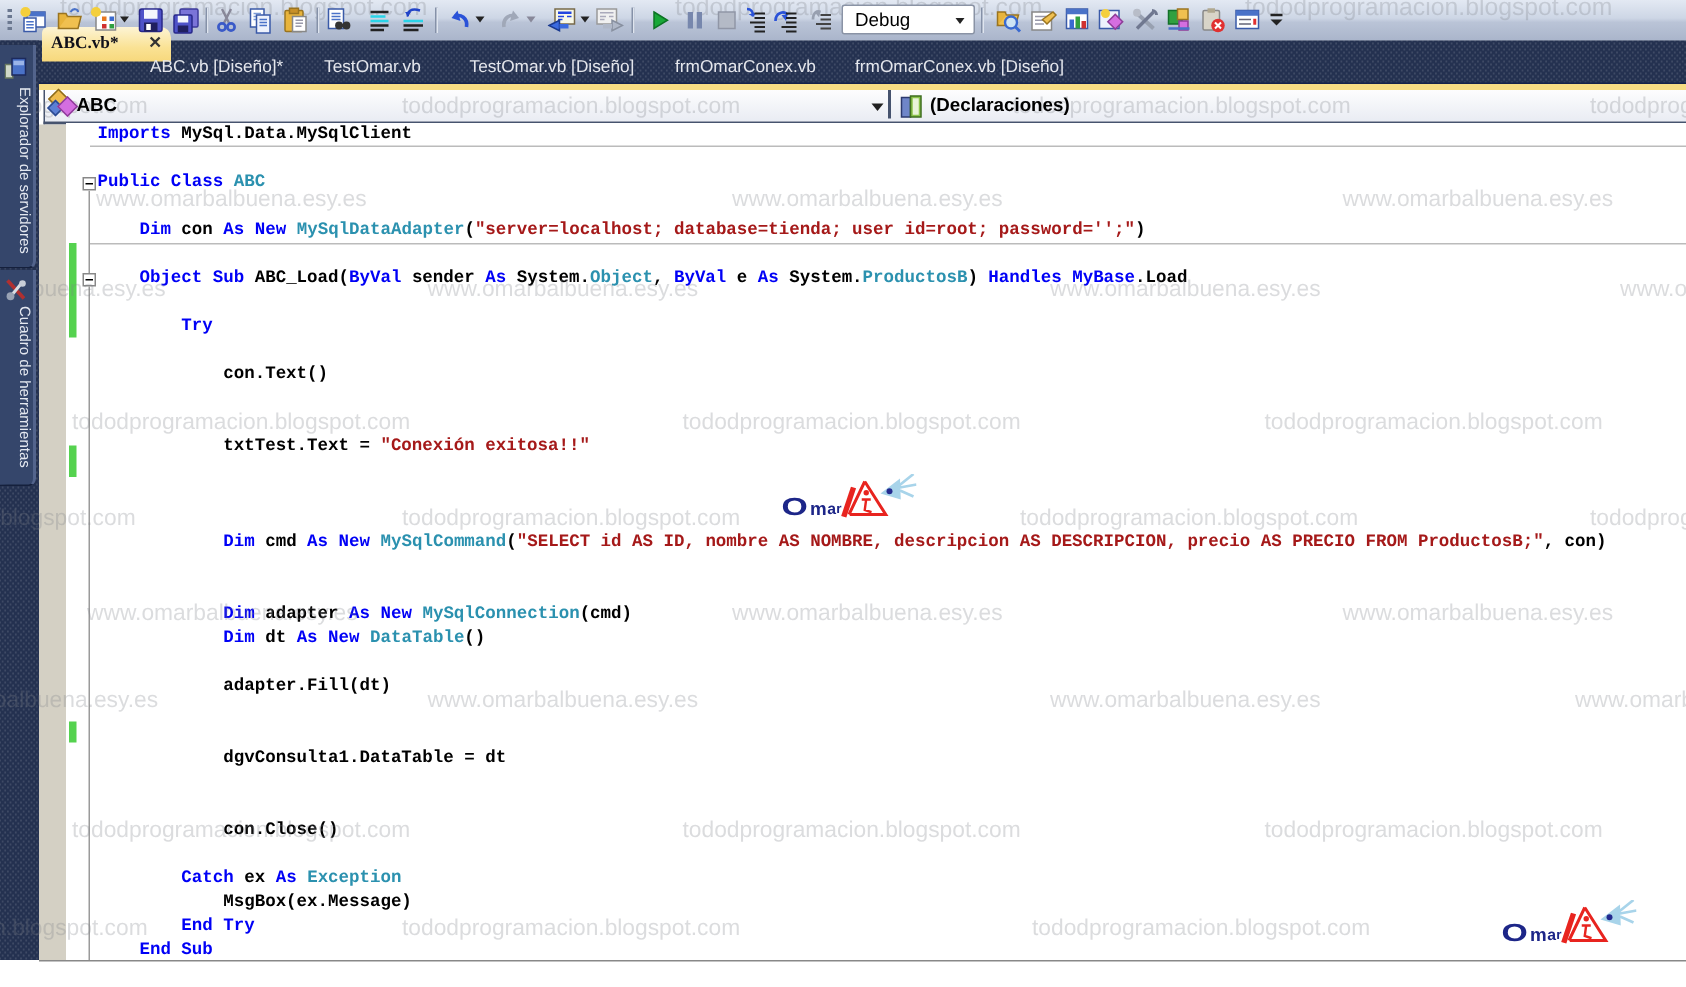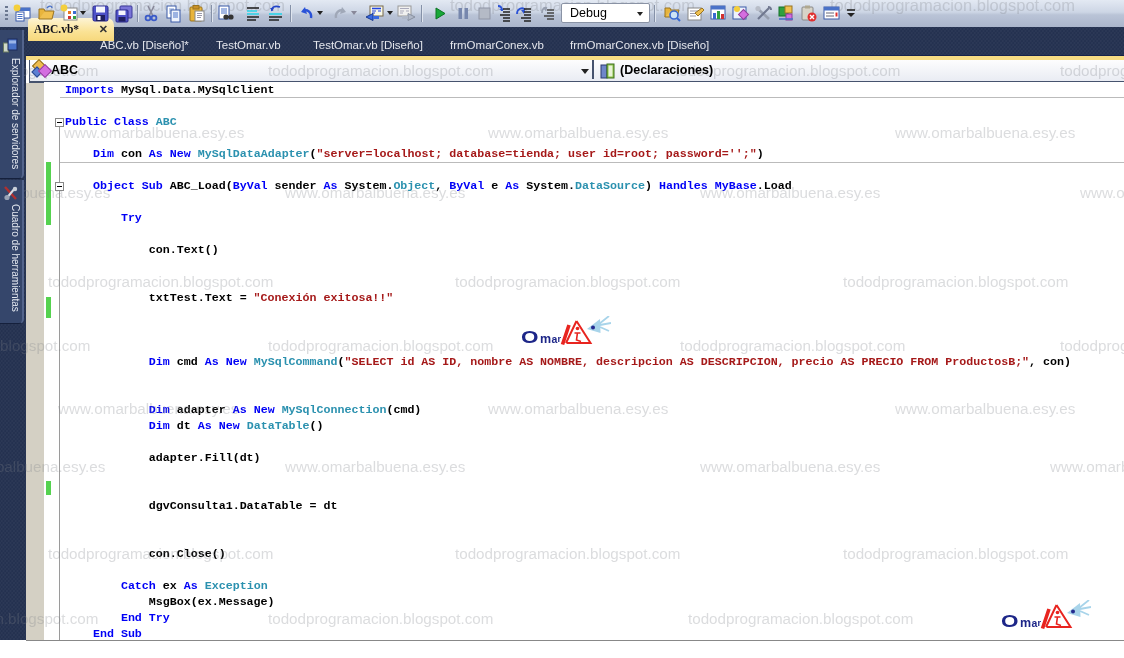--- a/index.html
+++ b/index.html
@@ -73,21 +73,21 @@
 <div class="psep abs" style="left:60px;top:97px;width:1064px"></div>
 <div class="psep abs" style="left:60px;top:162px;width:1064px"></div>
 <div class="gbar" style="top:162px;height:63px"></div>
 <div class="gbar" style="top:297px;height:21px"></div>
 <div class="gbar" style="top:481px;height:14px"></div>
 <div id="editorbottom" class="abs"></div>
 <div id="code">
 <pre class="cl" style="top:82px"><span class="k">Imports</span> MySql.Data.MySqlClient</pre>
 <pre class="cl" style="top:114px"><span class="k">Public Class</span> <span class="t">ABC</span></pre>
 <pre class="cl" style="top:146px">    <span class="k">Dim</span> con <span class="k">As</span> <span class="k">New</span> <span class="t">MySqlDataAdapter</span>(<span class="s">"server=localhost; database=tienda; user id=root; password='';"</span>)</pre>
-<pre class="cl" style="top:178px">    <span class="k">Object Sub</span> ABC_Load(<span class="k">ByVal</span> sender <span class="k">As</span> System.<span class="t">Object</span>, <span class="k">ByVal</span> e <span class="k">As</span> System.<span class="t">DataSource</span>) <span class="k">Handles MyBase</span>.Load</pre>
+<pre class="cl" style="top:178px">    <span class="k">Object Sub</span> ABC_Load(<span class="k">ByVal</span> sender <span class="k">As</span> System.<span class="t">Object</span>, <span class="k">ByVal</span> e <span class="k">As</span> System.<span class="t">ProductosB</span>) <span class="k">Handles MyBase</span>.Load</pre>
 <pre class="cl" style="top:210px">        <span class="k">Try</span></pre>
 <pre class="cl" style="top:242px">            con.Text()</pre>
 <pre class="cl" style="top:290px">            txtTest.Text = <span class="s">"Conexión exitosa!!"</span></pre>
 <pre class="cl" style="top:354px">            <span class="k">Dim</span> cmd <span class="k">As</span> <span class="k">New</span> <span class="t">MySqlCommand</span>(<span class="s">"SELECT id AS ID, nombre AS NOMBRE, descripcion AS DESCRIPCION, precio AS PRECIO FROM ProductosB;"</span>, con)</pre>
 <pre class="cl" style="top:402px">            <span class="k">Dim</span> adapter <span class="k">As</span> <span class="k">New</span> <span class="t">MySqlConnection</span>(cmd)</pre>
 <pre class="cl" style="top:418px">            <span class="k">Dim</span> dt <span class="k">As</span> <span class="k">New</span> <span class="t">DataTable</span>()</pre>
 <pre class="cl" style="top:450px">            adapter.Fill(dt)</pre>
 <pre class="cl" style="top:498px">            dgvConsulta1.DataTable = dt</pre>
 <pre class="cl" style="top:546px">            con.Close()</pre>
 <pre class="cl" style="top:578px">        <span class="k">Catch</span> ex <span class="k">As</span> <span class="t">Exception</span></pre>

